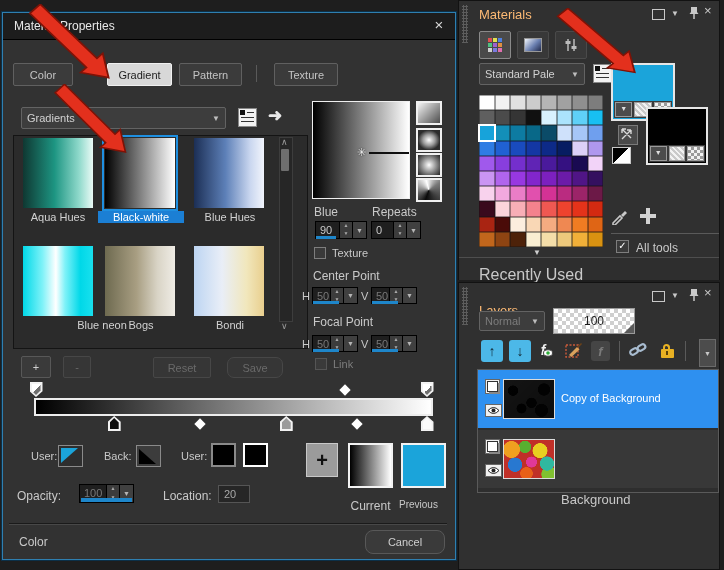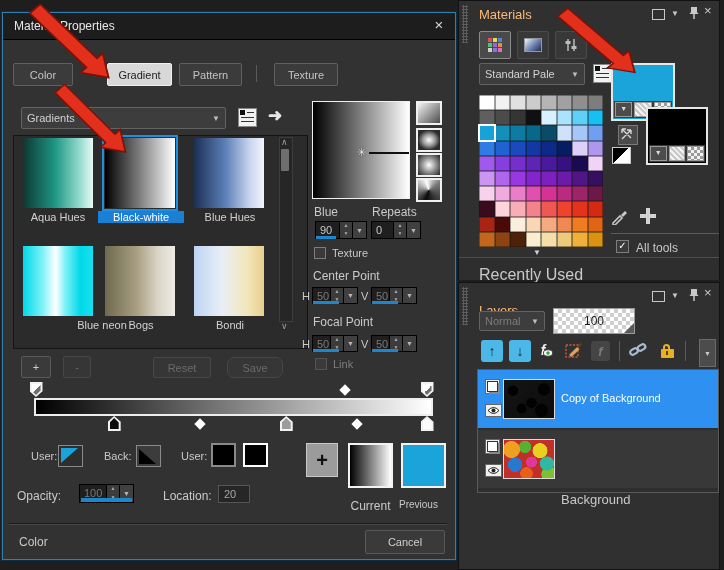--- a/index.html
+++ b/index.html
@@ -247,21 +247,21 @@
     <div class="abs" style="left:215px;top:472px;width:32px;height:18px;background:#262626;border:1px solid #555;color:#a8a8a8;font-size:11px;padding:2px 0 0 5px;box-sizing:border-box;">20</div>
 
     <div class="abs" style="left:303px;top:430px;width:30px;height:32px;background:#9b9b9b;border:1px solid #c8c8c8;display:flex;align-items:center;justify-content:center;color:#111;font-size:20px;font-weight:bold;">+</div>
     <div class="abs" style="left: 345px; top: 430px; width: 45px; height: 45px; border: 2px solid rgb(242, 242, 242); box-sizing: border-box; background: linear-gradient(90deg, rgb(0, 0, 0) 0%, rgb(255, 255, 255) 100%);"></div>
     <div class="abs" style="left:398px;top:430px;width:45px;height:45px;border:2px solid #f2f2f2;box-sizing:border-box;background:var(--accent);"></div>
     <div class="lbl" style="position:absolute;left:345px;top:486px;width:45px;text-align:center;font-size:12px;">Current</div>
     <div class="lbl" style="position:absolute;left:396px;top:486px;width:50px;text-align:left;font-size:10px;">Previous</div>
 
     <div class="abs" style="left:6px;top:510px;width:438px;height:1px;background:#1a1a1a;border-bottom:1px solid #484848;"></div>
     <div class="lbl" style="position:absolute;left:16px;top:522px;font-size:12px;">Color</div>
-    <div class="sbtn" style="left:362px;top:517px;width:78px;height:22px;">Cancel</div>
+    <div class="sbtn" style="left:362px;top:517px;width:78px;height:22px;border-radius:8px;">Cancel</div>
   <div class="gstop top" style="left: 26.5px; top: 369px;">
         <div class="fill"></div>
       </div>
       <div class="gstop top" style="left: 417.5px; top: 369px;">
         <div class="fill"></div>
       </div>
       <div class="gdia" style="left: 337.89px; top: 373px;"></div>
       <div class="gstop bot" style="left: 104.7px; top: 403px;">
         <div class="fill" style="background: rgb(13, 13, 13);"></div>
       </div>

